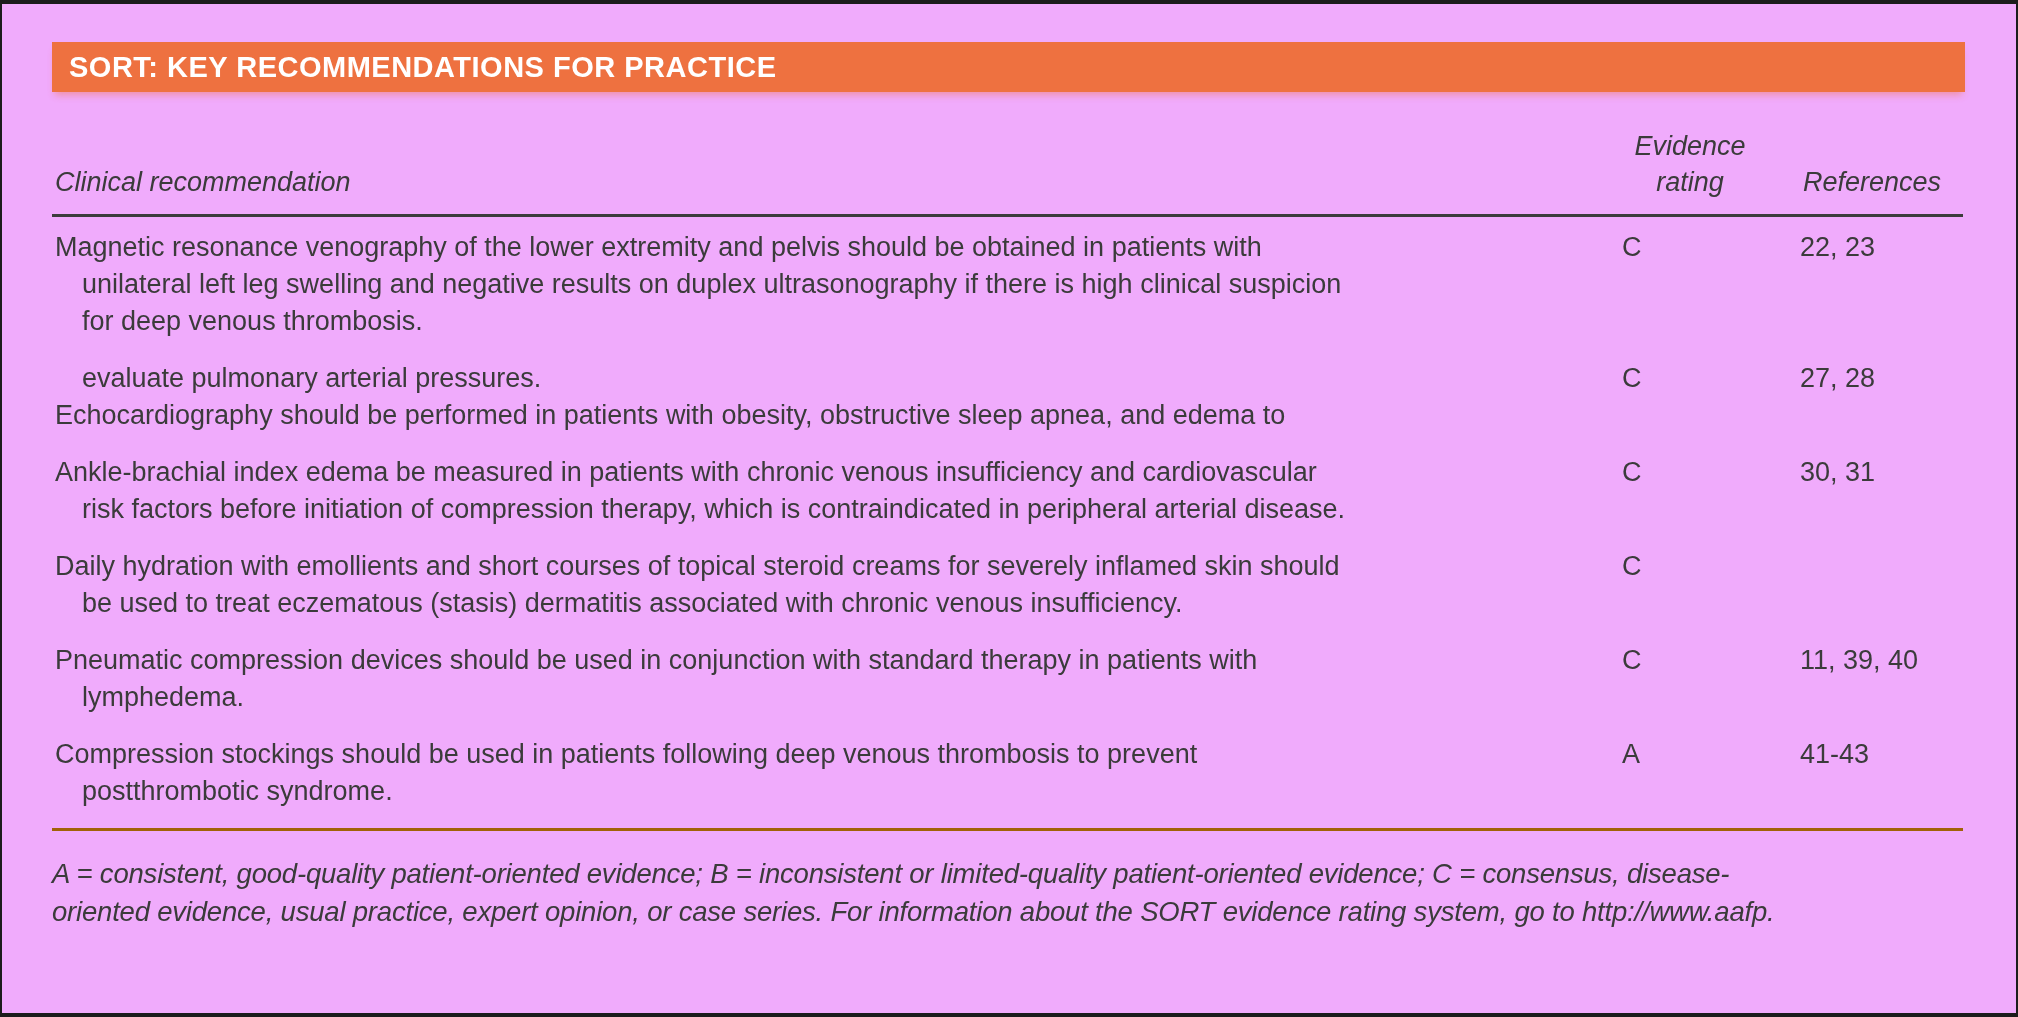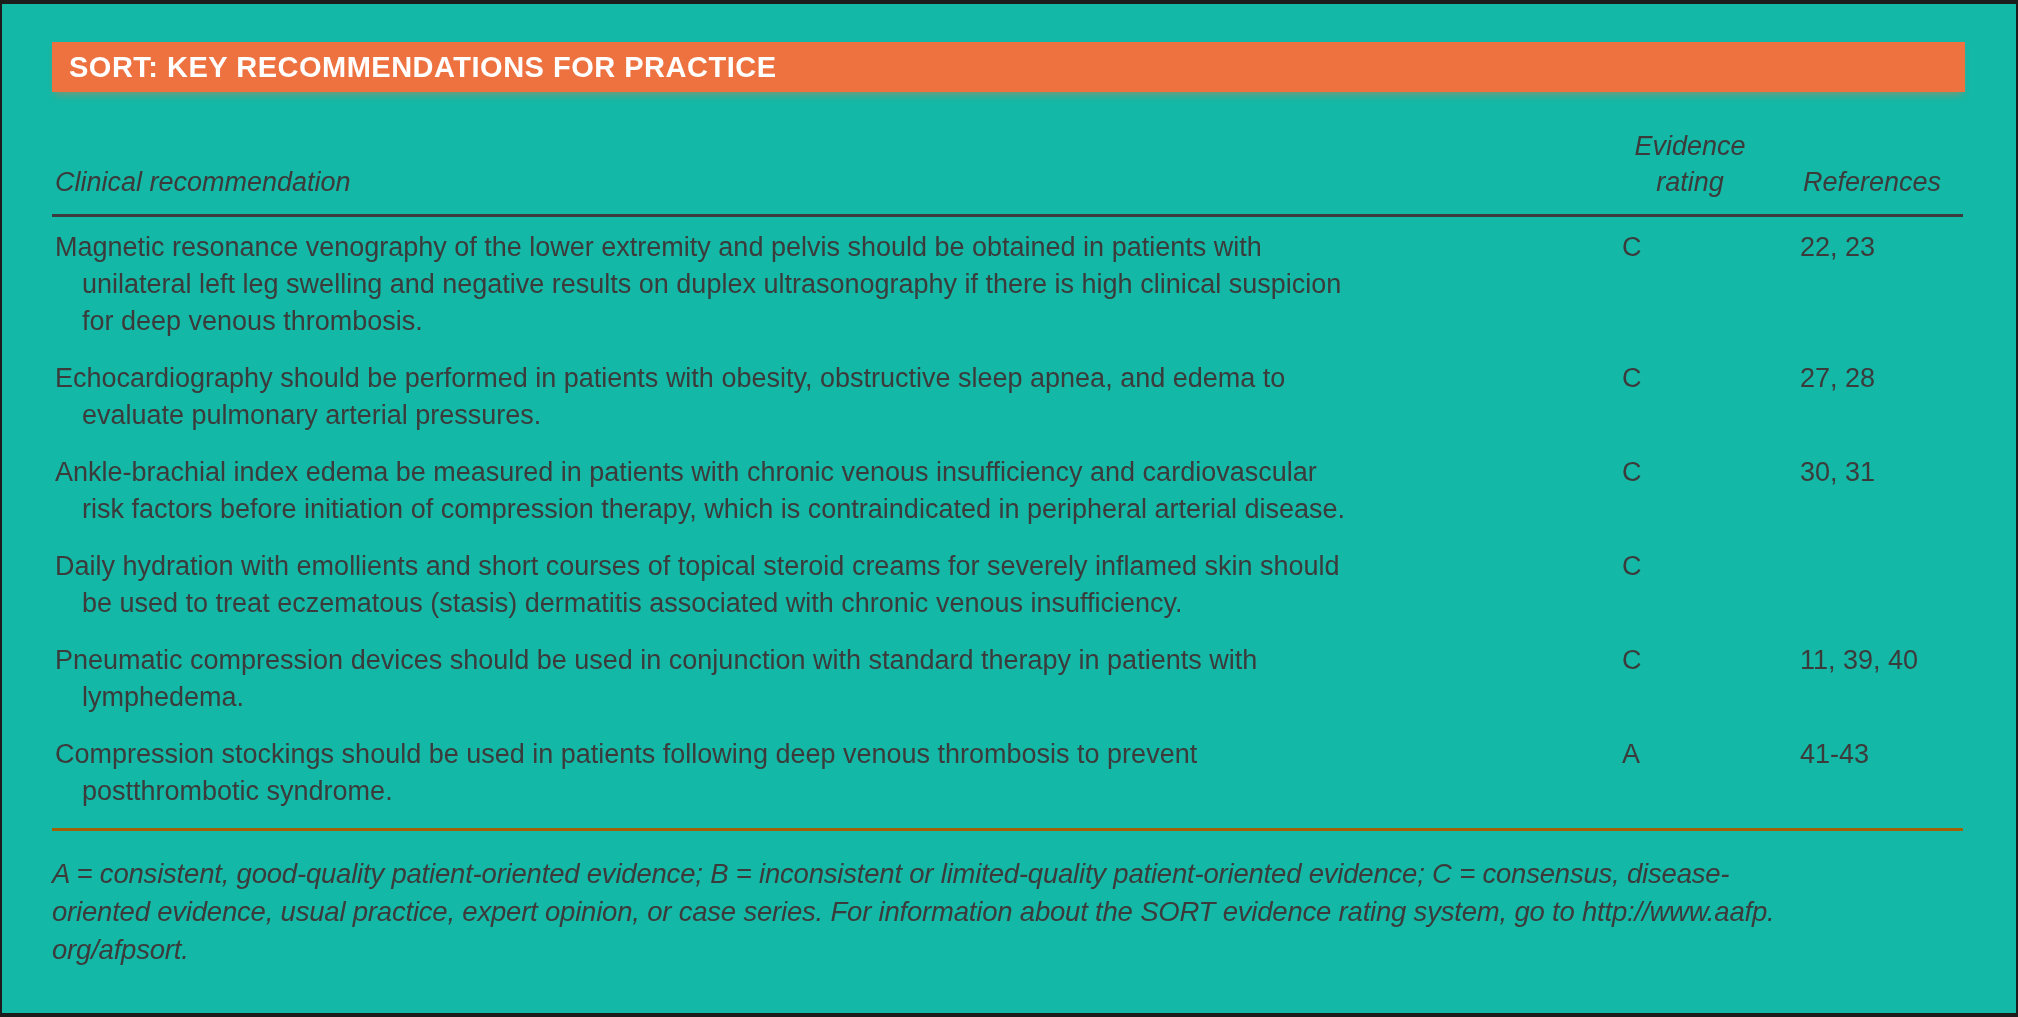--- a/index.html
+++ b/index.html
@@ -5,21 +5,21 @@
   html, body {
     margin: 0;
     padding: 0;
     background: #ffffff;
   }
   .frame {
     position: relative;
     width: 2018px;
     height: 1017px;
     box-sizing: border-box;
-    background: #14b8a6;
+    background: #f0abfc;
     border-top: 4px solid #1c1c1c;
     border-bottom: 4px solid #1c1c1c;
     border-left: 2px solid #1c1c1c;
     border-right: 2px solid #1c1c1c;
     overflow: hidden;
     font-family: "Liberation Sans", sans-serif;
     color: #3b3b3b;
   }
   .title-bar {
     margin: 38px 51px 0 50px;
@@ -113,22 +113,22 @@
             <div class="line">Magnetic resonance venography of the lower extremity and pelvis should be obtained in patients with</div>
             <div class="line cont">unilateral left leg swelling and negative results on duplex ultrasonography if there is high clinical suspicion</div>
             <div class="line cont">for deep venous thrombosis.</div>
           </div>
     <div class="cell rating">C</div>
     <div class="cell refs">22, 23</div>
   </div>
 
   <div class="grid row">
     <div class="cell rec">
+            <div class="line cont">evaluate pulmonary arterial pressures.</div>
             <div class="line">Echocardiography should be performed in patients with obesity, obstructive sleep apnea, and edema to</div>
-            <div class="line cont">evaluate pulmonary arterial pressures.</div>
           </div>
     <div class="cell rating">C</div>
     <div class="cell refs">27, 28</div>
   </div>
 
   <div class="grid row">
     <div class="cell rec">
             <div class="line">Ankle-brachial index edema be measured in patients with chronic venous insufficiency and cardiovascular</div>
             <div class="line cont">risk factors before initiation of compression therapy, which is contraindicated in peripheral arterial disease.</div>
           </div>
@@ -161,16 +161,15 @@
     <div class="cell rating">A</div>
     <div class="cell refs">41-43</div>
   </div>
 </div>
 
   </div>
 
   <div class="footnote" id="footnote">
       <div class="fline">A = consistent, good-quality patient-oriented evidence; B = inconsistent or limited-quality patient-oriented evidence; C = consensus, disease-</div>
       <div class="fline">oriented evidence, usual practice, expert opinion, or case series. For information about the SORT evidence rating system, go to http://www.aafp.</div>
-      <div class="fline">org/afpsort.</div>
     </div>
 
 </div>
 
 </body></html>

